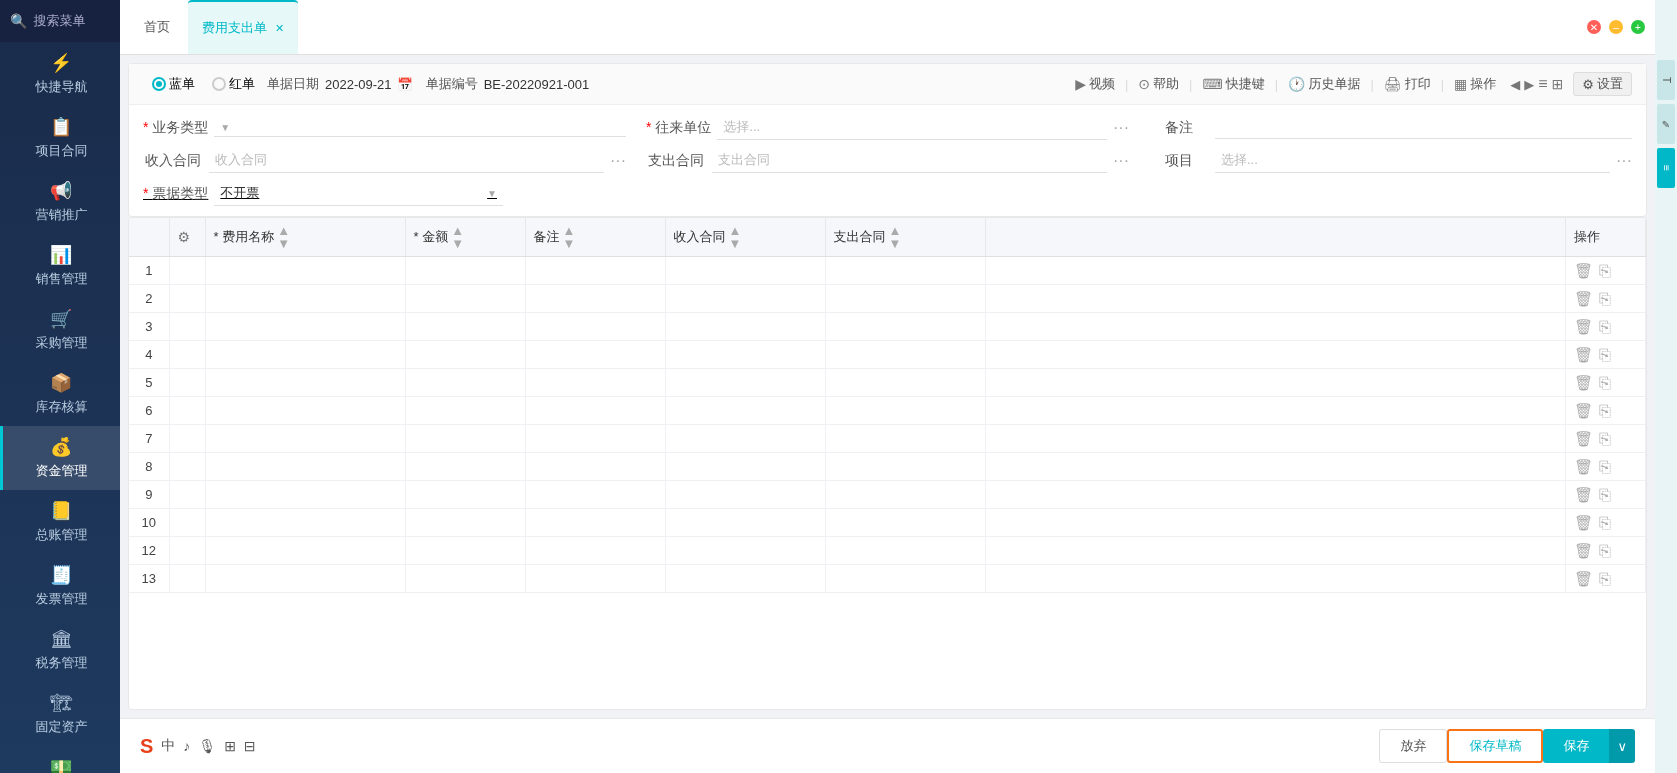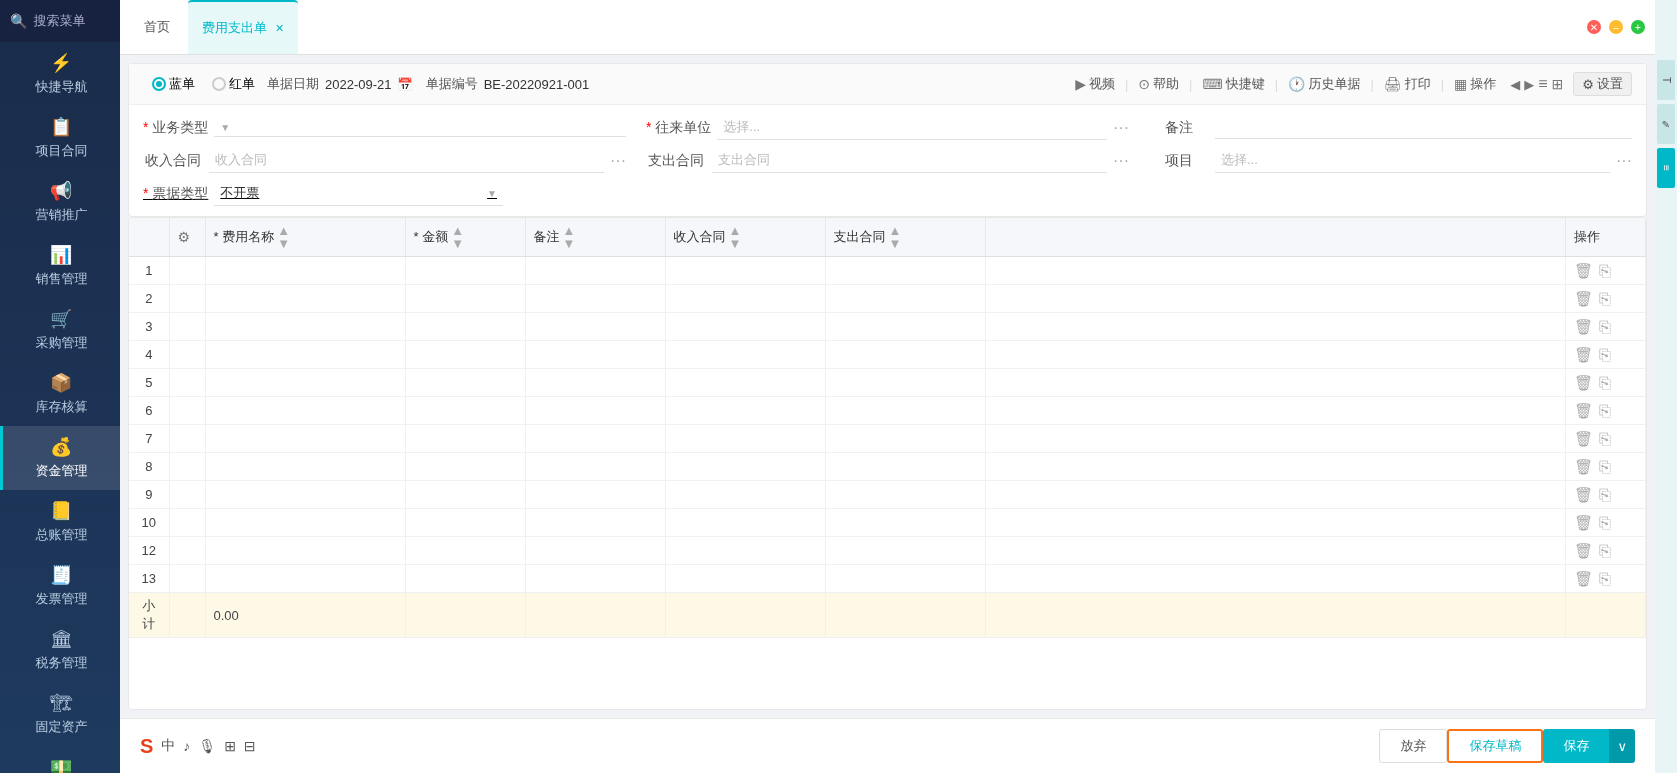--- a/index.html
+++ b/index.html
@@ -705,31 +705,20 @@
       <td></td>
       <td></td>
       <td></td>
       <td>
         <div class="ops-cell">
           <span class="op-icon">🗑</span>
           <span class="op-icon">⎘</span>
         </div>
       </td>
     </tr>
-          <tr class="subtotal-row">
-    <td class="row-num">小计</td>
-    <td></td>
-    <td class="subtotal-val">0.00</td>
-    <td></td>
-    <td></td>
-    <td></td>
-    <td></td>
-    <td></td>
-    <td></td>
-  </tr>
         </tbody>
     </table>
   </div>
 
   <div class="bottom-bar">
     <div class="bottom-icons">
       <span class="b-icon" style="color:#e8401a;font-weight:bold;font-size:20px;">S</span>
       <span class="b-icon" style="color:#555;font-size:14px;">中</span>
       <span class="b-icon" style="color:#555;font-size:14px;">♪</span>
       <span class="b-icon" style="color:#555;font-size:14px;">🎙</span>

